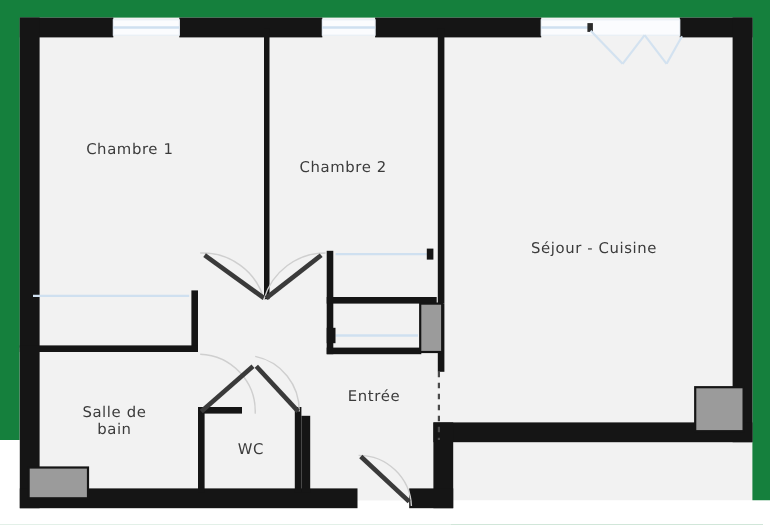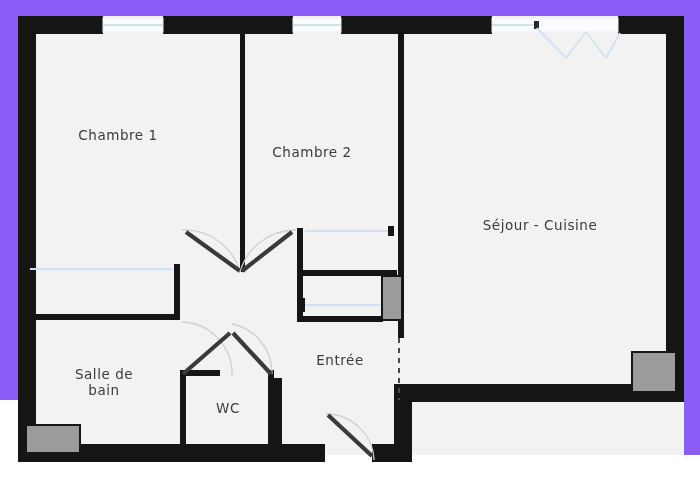--- a/index.html
+++ b/index.html
@@ -10,21 +10,21 @@
   body {
     width: 700px;
     height: 477px;
     overflow: hidden;
     font-family: "DejaVu Sans", "Liberation Sans", sans-serif;
   }
   #floorplan-root {
     position: relative;
     width: 700px;
     height: 477px;
-    background: #8b5cf6;
+    background: #15803d;
   }
   svg#plan {
     display: block;
     width: 700px;
     height: 477px;
   }
   .room-label {
     font-family: "DejaVu Sans", "Liberation Sans", sans-serif;
     font-size: 13.5px;
     fill: #3b3b3b;

